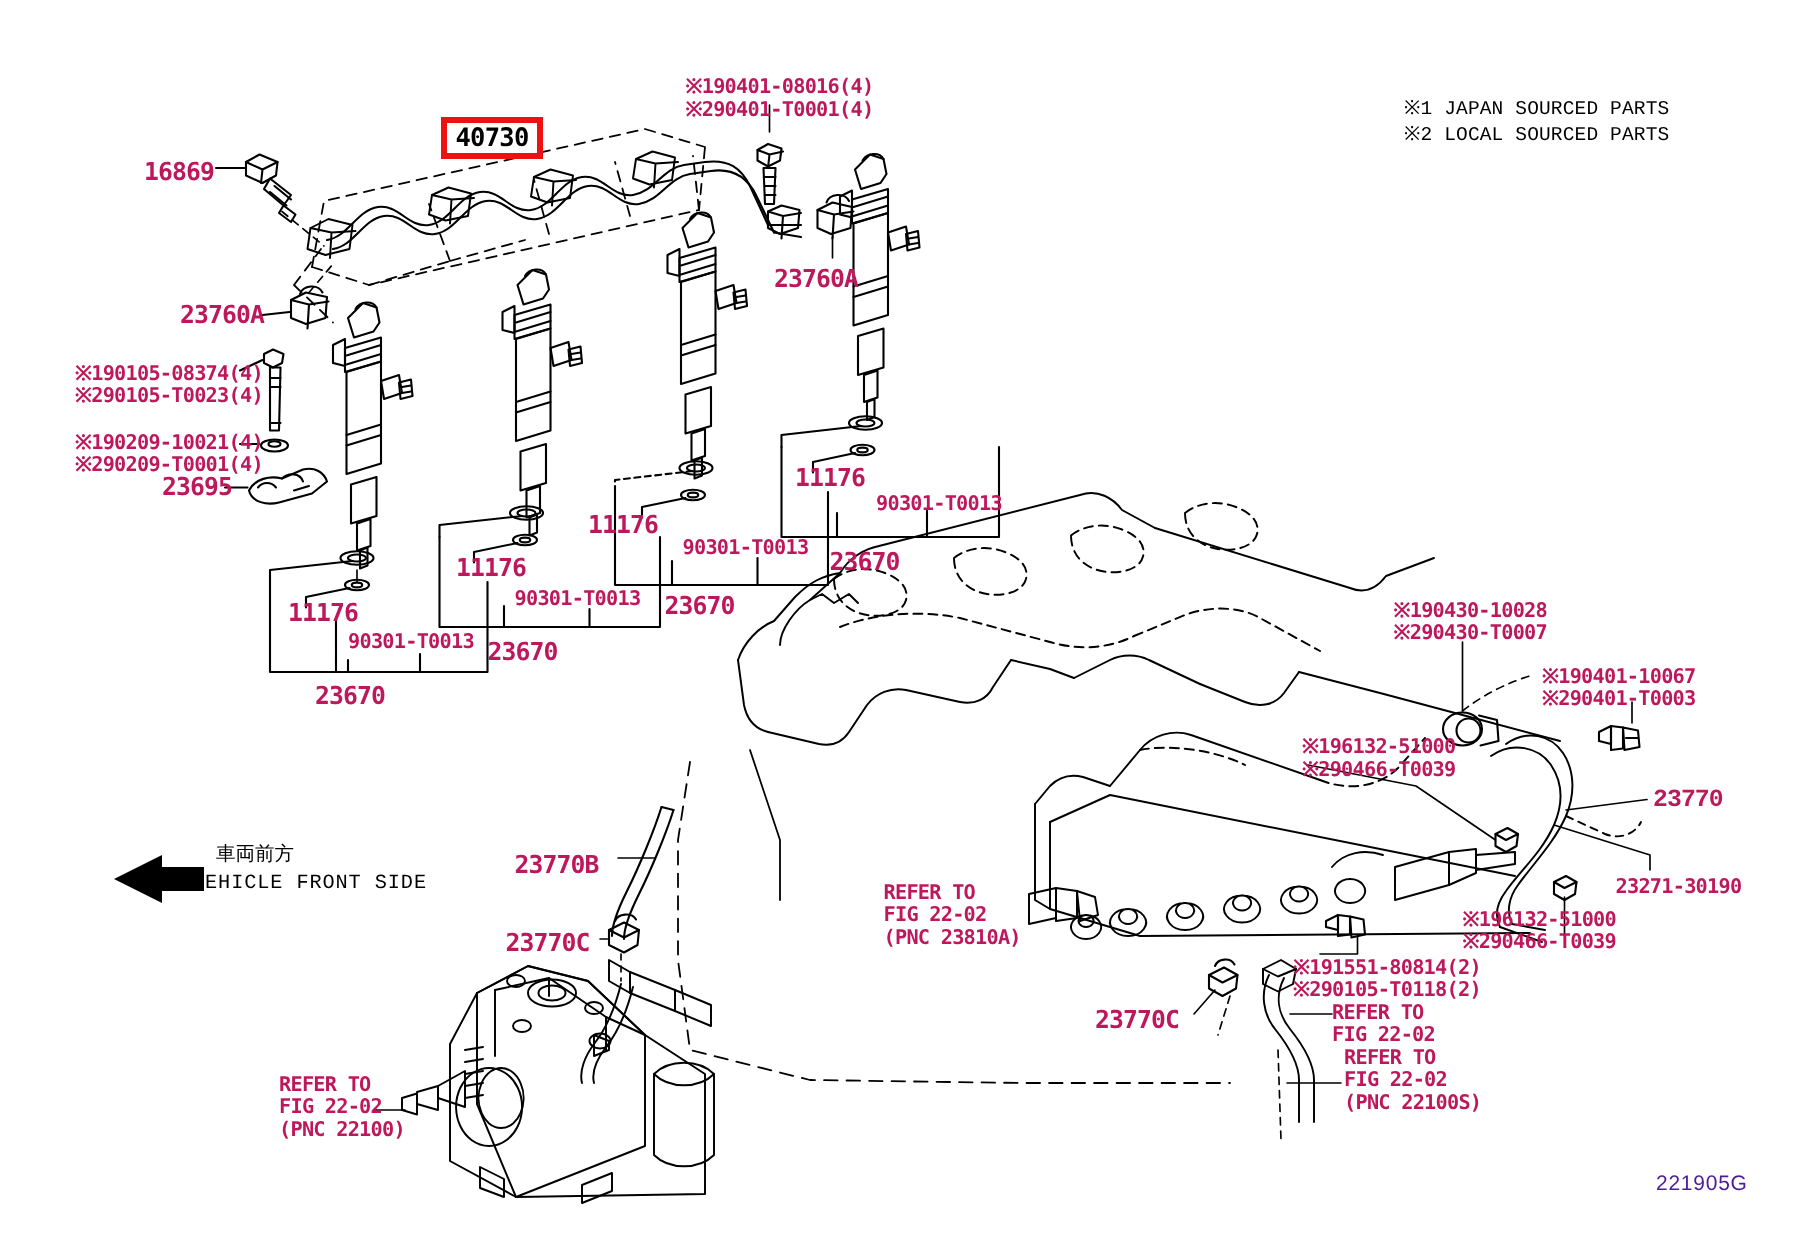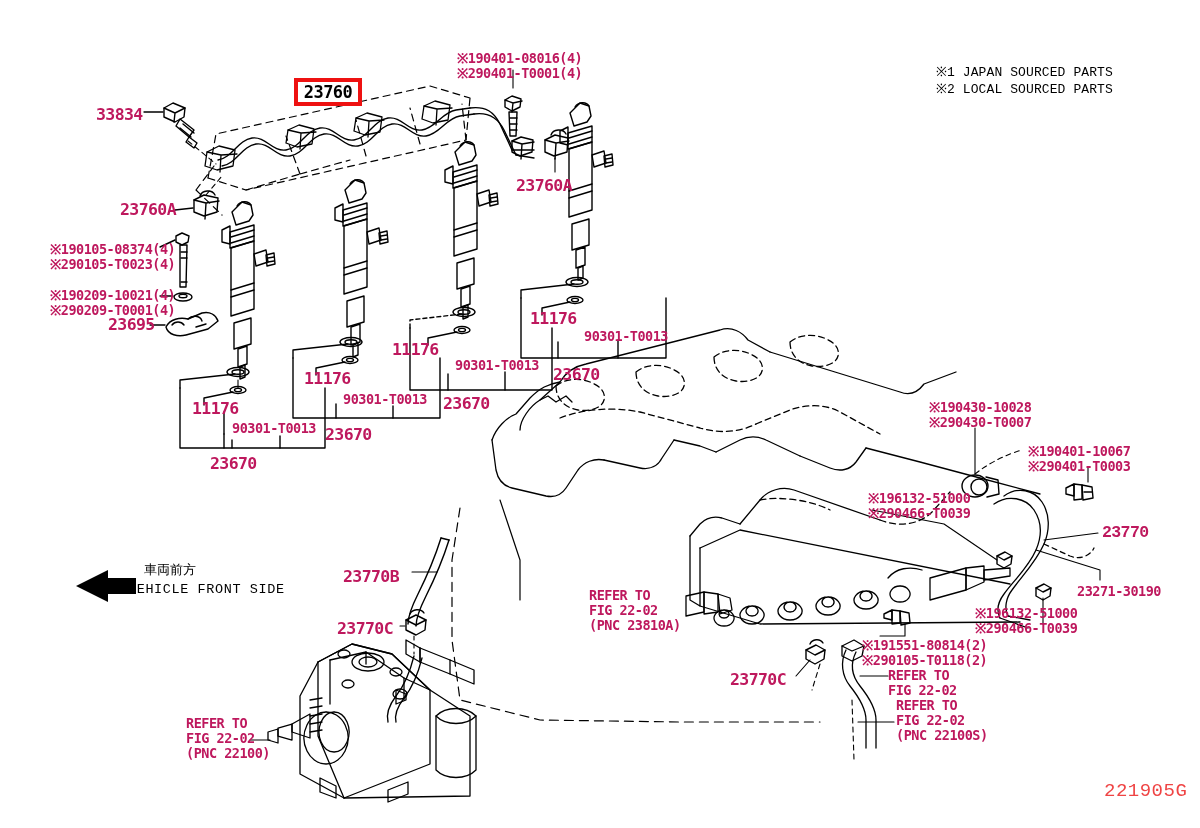--- a/index.html
+++ b/index.html
@@ -9,21 +9,21 @@
   #stage{position:relative;width:1200px;height:828px;background:#fff;}
   #art{position:absolute;left:0;top:0;width:1200px;height:828px;}
   .lbl{position:absolute;white-space:pre;font-family:"DejaVu Sans Mono","Liberation Mono",monospace;
        font-size:15px;font-weight:700;letter-spacing:-0.4px;line-height:16px;color:#be185d;}
   .lbl.sm{font-size:13.5px;line-height:15px;letter-spacing:-0.5px;}
   .lbl.big{font-size:16.5px;letter-spacing:-0.6px;}
   .legend{position:absolute;font-family:Liberation Mono, monospace;
           font-size:13px;font-weight:400;letter-spacing:0.1px;line-height:17px;white-space:pre;}
   .jp{position:absolute;font-family:"DejaVu Sans","Liberation Sans",sans-serif;font-size:13px;line-height:16px;white-space:pre;}
   .vfs{position:absolute;font-family:Liberation Mono, monospace;font-size:13.5px;letter-spacing:0.6px;white-space:pre;}
-  .figid{position:absolute;font-family:Liberation Mono, monospace;font-size:19px;letter-spacing:0.5px;color:#ef4444;}
+  .figid{position:absolute;font-family:Liberation Sans, sans-serif;font-size:14px;letter-spacing:0.5px;color:#4c1d95;}
   .hl{position:absolute;border:4px solid #ee1111;background:#fff;
       display:flex;align-items:center;justify-content:center;
       font-family:"DejaVu Sans Mono","Liberation Mono",monospace;
       font-size:17px;font-weight:700;letter-spacing:-0.5px;box-sizing:border-box;}
 </style>
 </head>
 <body>
 
 <div id="stage">
 
@@ -397,32 +397,32 @@
       </g>
       <path d="M270,740 L250,740" stroke-width="1.1"></path>
 
       <g fill="#000" stroke="none">
         <path d="M76,586 L108,570 L108,578 L136,578 L136,594 L108,594 L108,602 Z"></path>
       </g>
 
     </g>
   </svg>
 
-  <div class="hl" style="left:294px;top:78px;width:68px;height:28px;">23760</div>
+  <div class="hl" style="left:294px;top:78px;width:68px;height:28px;">40730</div>
 
   <div class="legend" style="left:936px;top:64px;">※1 JAPAN SOURCED PARTS</div>
   <div class="legend" style="left:936px;top:81px;">※2 LOCAL SOURCED PARTS</div>
 
   <div class="jp" style="left:144px;top:562px;">車両前方</div>
   <div class="vfs" style="left:128px;top:582px;">VEHICLE FRONT SIDE</div>
 
   <div class="figid" style="left:1104px;top:780px;">221905G</div>
 
   <div id="labels">
-      <div class="lbl big" style="left: 96px; top: 107px;">33834</div>
+      <div class="lbl big" style="left: 96px; top: 107px;">16869</div>
       <div class="lbl big" style="left: 120px; top: 202px;">23760A</div>
       <div class="lbl big" style="left: 516px; top: 178px;">23760A</div>
       <div class="lbl sm" style="left: 50px; top: 242px;">※190105-08374(4)
 ※290105-T0023(4)</div>
       <div class="lbl sm" style="left: 50px; top: 288px;">※190209-10021(4)
 ※290209-T0001(4)</div>
       <div class="lbl big" style="left: 108px; top: 317px;">23695</div>
       <div class="lbl sm" style="left: 457px; top: 51px;">※190401-08016(4)
 ※290401-T0001(4)</div>
       <div class="lbl big" style="left: 192px; top: 401px;">11176</div>

